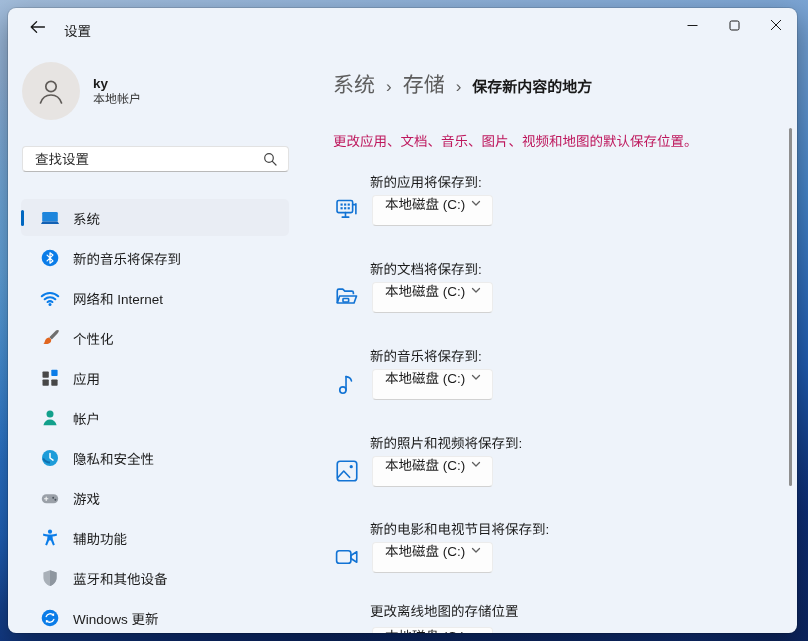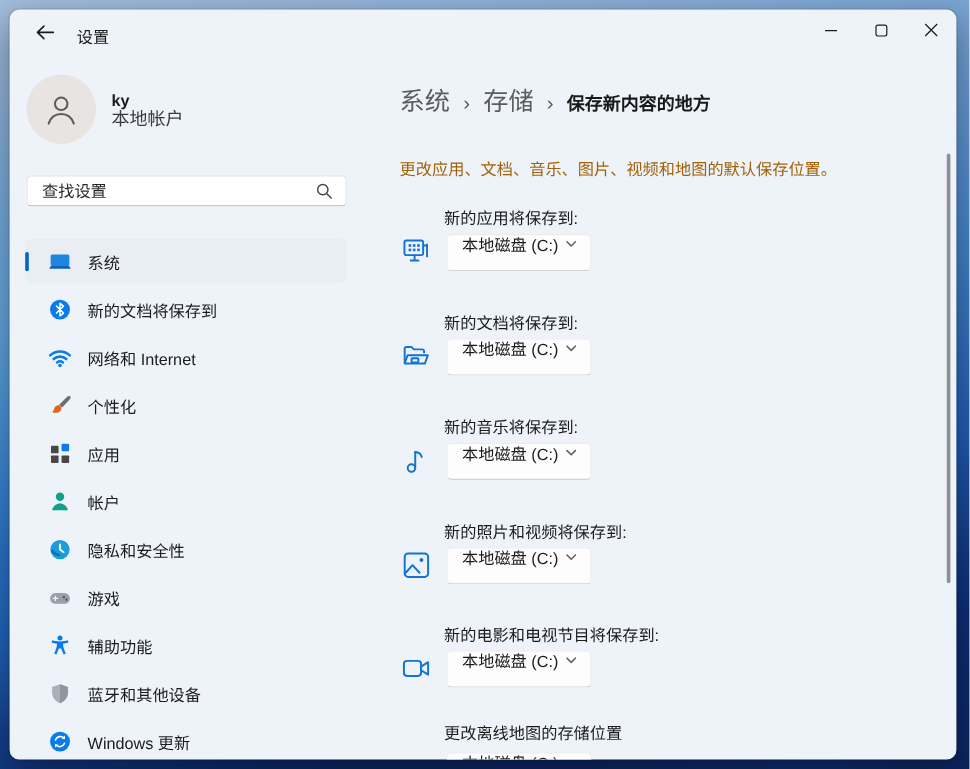--- a/index.html
+++ b/index.html
@@ -38,21 +38,21 @@
   }
   
   .sidebar { position:absolute; left:0; top:34px; width:317px; height:591px; }
   .account { position:absolute; left:14px; top:20px; display:flex; align-items:center; cursor:pointer; }
   .avatar {
     width:58px; height:58px; border-radius:50%; background:#e7e4e2;
     display:flex; align-items:center; justify-content:center; flex:none;
   }
   .account-text { margin-left:13px; }
   .account-name { font-size:13.5px; font-weight:bold; line-height:16px; }
-  .account-type { font-size:15px; line-height:15px; color:#3b3b3b; }
+  .account-type { font-size:12px; line-height:15px; color:#3b3b3b; }
   .searchbox {
     position:absolute; left:14px; top:104px; width:267px; height:26px;
     background:#ffffff; border:1px solid #e2e2e2; border-bottom-color:#b9b9b9;
     border-radius:4px; display:flex; align-items:center;
   }
   .searchbox input {
     flex:1; border:none; outline:none; background:transparent;
     font-family:inherit; font-size:13.5px; color:#1b1b1b; padding:0 8px 0 12px;
   }
   .searchbox input::placeholder { color:#1b1b1b; opacity:.95; }
@@ -69,21 +69,21 @@
   }
   .nav-item.selected .nav-indicator { display:block; }
   .nav-icon { width:20px; height:20px; margin-left:19px; flex:none; display:flex; }
   .nav-label { margin-left:13px; font-size:13.5px; }
   
   .main { position:absolute; left:317px; top:0; width:472px; height:625px; }
   .breadcrumb { position:absolute; left:8px; top:60px; display:flex; align-items:baseline; white-space:nowrap; }
   .crumb { font-size:21px; color:#5d5d5d; cursor:pointer; }
   .crumb-sep { font-size:17px; color:#5d5d5d; margin:0 11px; }
   .page-title { font-size:15px; font-weight:600; color:#191919; }
-  .description { position:absolute; left:8px; top:122px; font-size:13.5px; color:#a16207; }
+  .description { position:absolute; left:8px; top:122px; font-size:13.5px; color:#be185d; }
   .save-row { position:absolute; left:8px; width:460px; height:62px; }
   .row-label { position:absolute; left:37px; top:0; font-size:13.5px; color:#1b1b1b; }
   .row-icon { position:absolute; left:1px; top:26px; width:26px; height:26px; display:flex; }
   .dropdown {
     position:absolute; left:39px; top:24px; width:121px; height:31px;
     background:#fdfdfd; border:1px solid #ececec; border-bottom-color:#d2d2d2;
     border-radius:4px; display:flex; align-items:center; cursor:pointer;
     padding:0 10px 16px 12px;
     justify-content:space-between;
   }
@@ -165,21 +165,21 @@
           <span class="nav-label">系统</span>
         </div>
         <div class="nav-item">
 
           <span class="nav-icon">
             <svg width="20" height="20" viewBox="0 0 20 20">
                 <circle cx="10" cy="10" r="8.3" fill="#0a7ce8"></circle>
                 <path d="M7.1 7.1l5.8 5.8L10 15.2V4.8l2.9 2.3-5.8 5.8" stroke="#fff" stroke-width="1.25" fill="none" stroke-linejoin="round" stroke-linecap="round"></path>
               </svg>
           </span>
-          <span class="nav-label">新的文档将保存到</span>
+          <span class="nav-label">新的音乐将保存到</span>
         </div>
         <div class="nav-item">
 
           <span class="nav-icon">
             <svg width="20" height="20" viewBox="0 0 20 20">
                 <path d="M1.8 8.2a12 12 0 0 1 16.4 0" stroke="#0a7ce8" stroke-width="2.1" fill="none" stroke-linecap="round"></path>
                 <path d="M4.7 11.2a8 8 0 0 1 10.6 0" stroke="#0a7ce8" stroke-width="2.1" fill="none" stroke-linecap="round"></path>
                 <path d="M7.6 14a4 4 0 0 1 4.8 0" stroke="#0a7ce8" stroke-width="2.1" fill="none" stroke-linecap="round"></path>
                 <circle cx="10" cy="16.6" r="1.5" fill="#0a7ce8"></circle>
               </svg>

